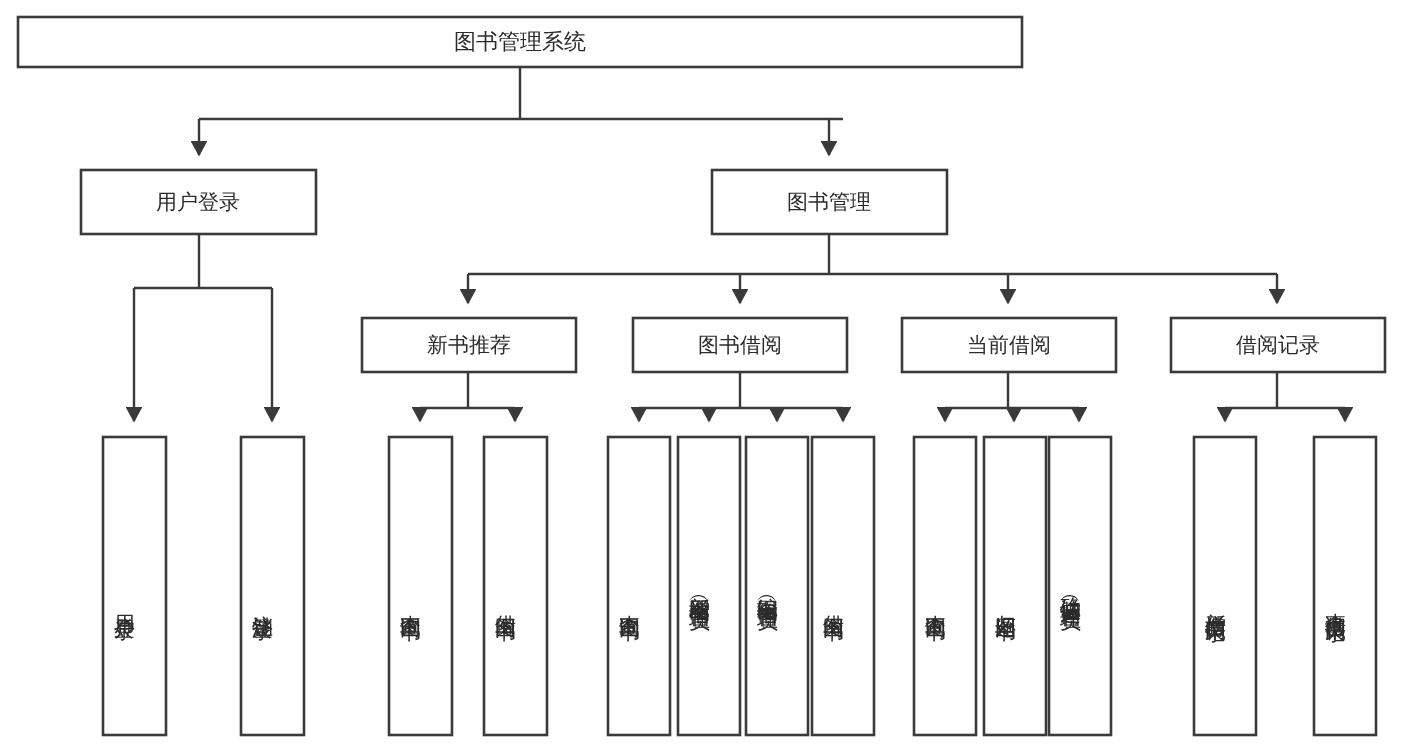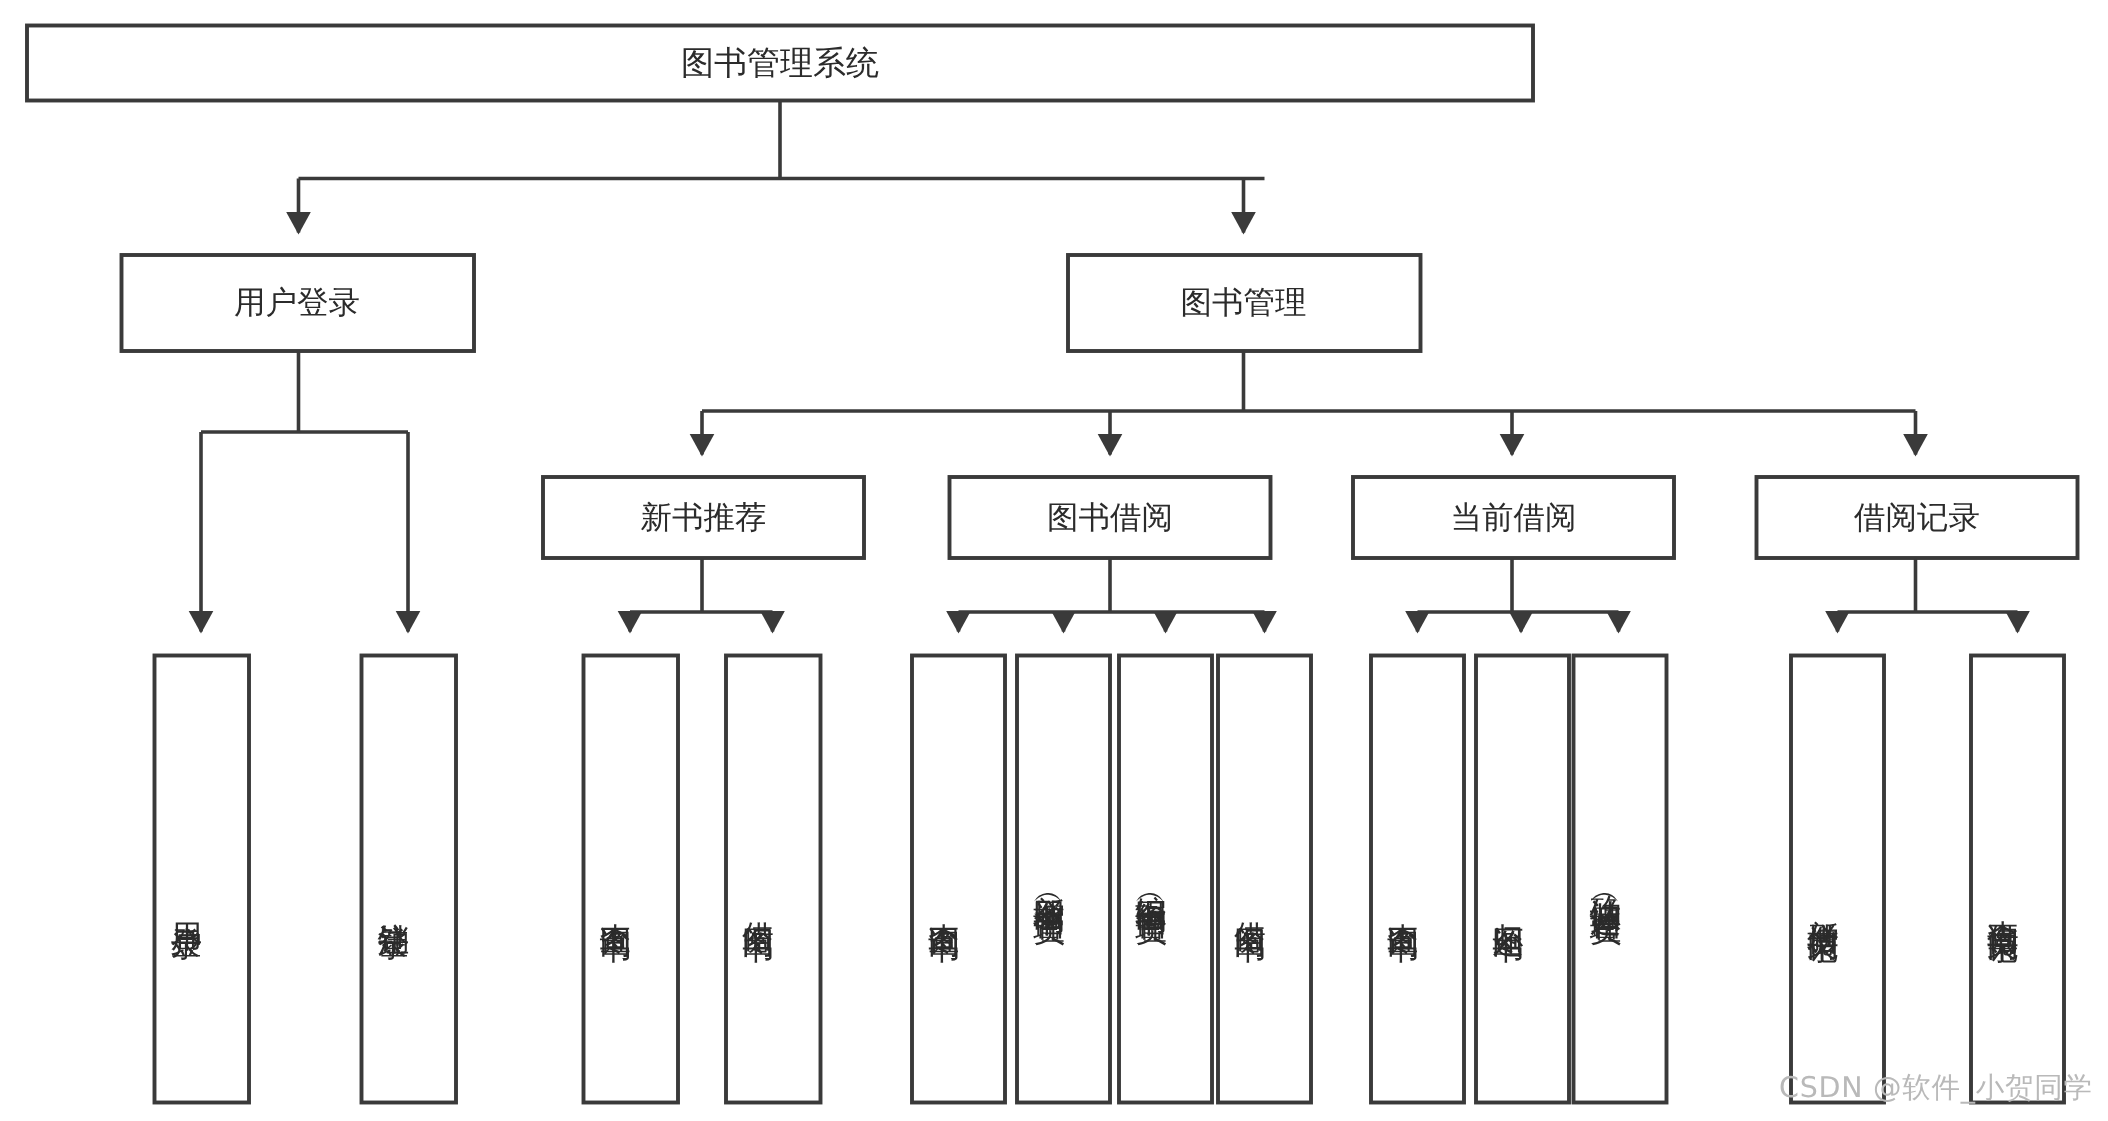--- a/index.html
+++ b/index.html
@@ -213,15 +213,14 @@
   <div class="vlabel" style="left:756px; top:447px; height:284px;">编辑图书（管理员）</div>
   <div class="vlabel" style="left:822px; top:522px; height:160px;">借阅图书</div>
 
   <div class="vlabel" style="left:924px; top:522px; height:160px;">查询图书</div>
   <div class="vlabel" style="left:994px; top:522px; height:160px;">归还图书</div>
   <div class="vlabel" style="left:1059px; top:447px; height:284px;">确认归还（管理员）</div>
 
   <div class="vlabel" style="left:1204px; top:487px; height:230px;">新增借阅记录</div>
   <div class="vlabel" style="left:1324px; top:487px; height:230px;">查询借阅记录</div>
 
-  <div class="watermark">CSDN @软件_小贺同学</div>
 
 </div>
 
 </body></html>

